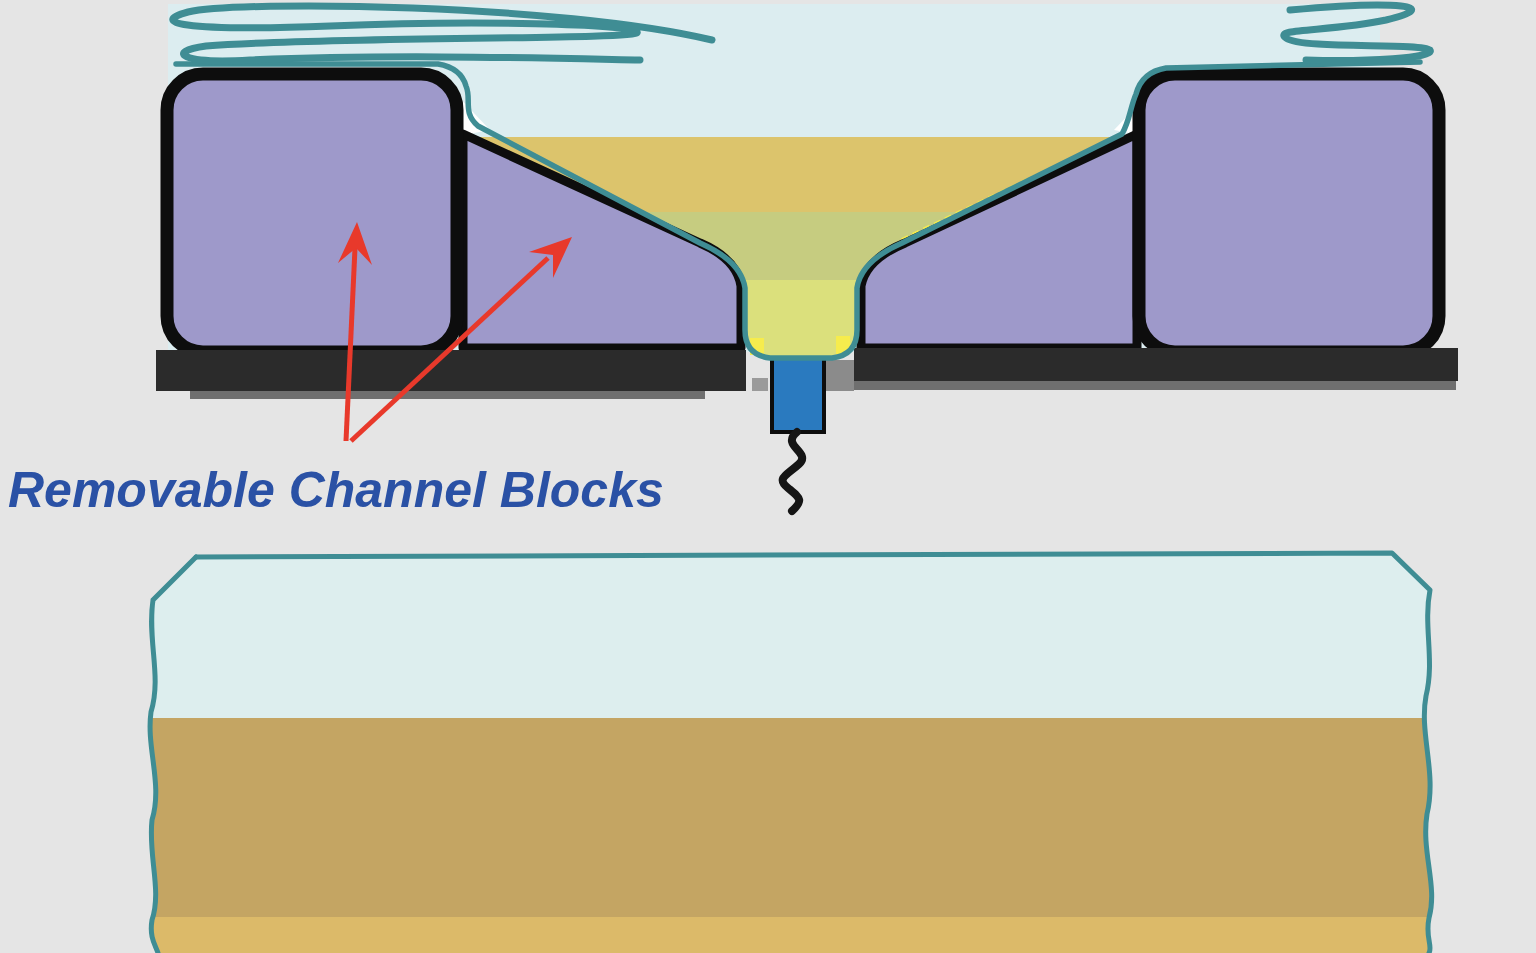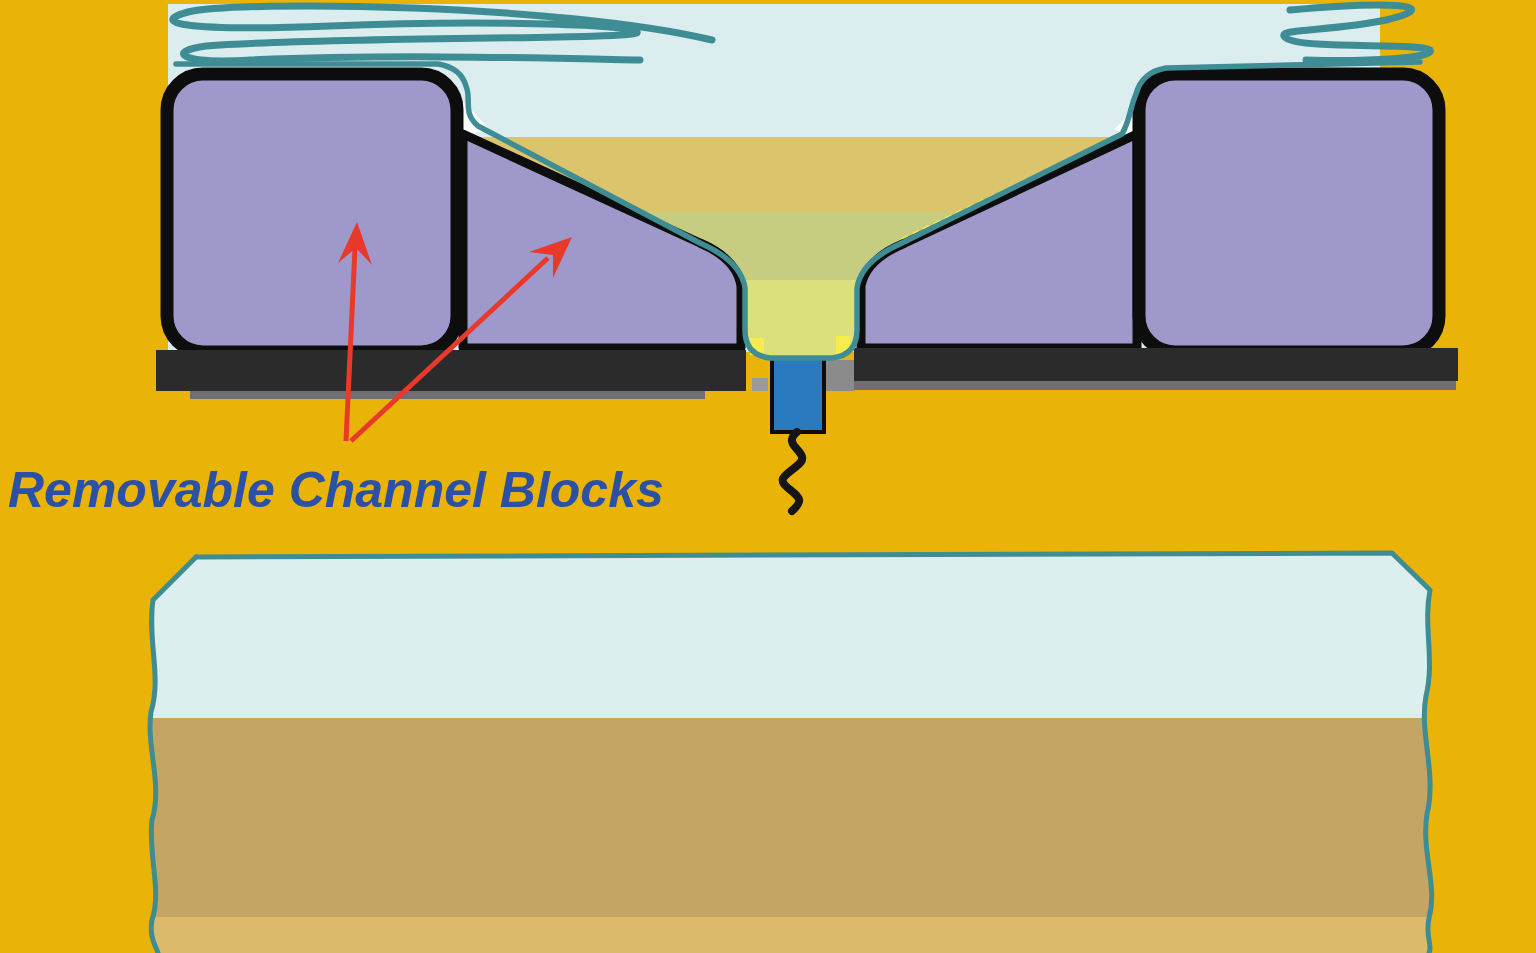--- a/index.html
+++ b/index.html
@@ -1,20 +1,20 @@
 <!DOCTYPE html>
 <html><head>
 <meta charset="utf-8">
 <style>
   html,body{margin:0;padding:0;background:#ffffff;}
   .stage{
     position:relative;
     width:1536px;height:953px;
     overflow:hidden;
-    background:#eab308;
+    background:#e5e5e5;
     font-family:"Liberation Sans", sans-serif;
   }
   svg{position:absolute;left:0;top:0;}
   .diagram-label{
     font-family:"Liberation Sans", sans-serif;
     font-weight:bold;
     font-style:italic;
     font-size:50px;
     letter-spacing:0px;
   }

